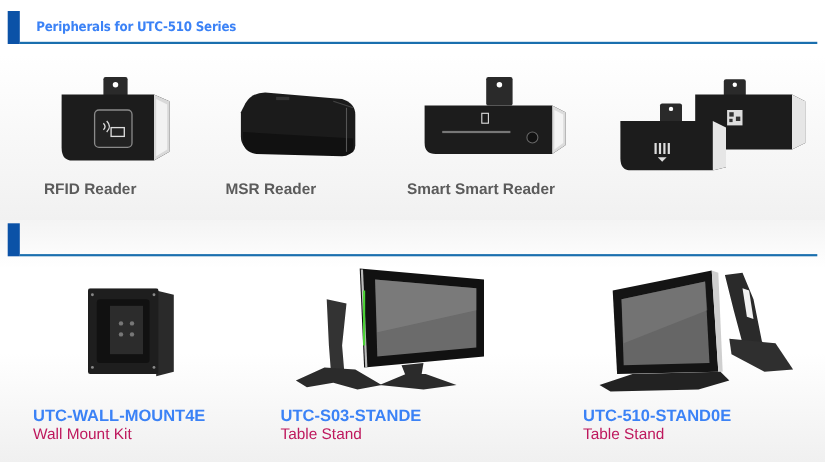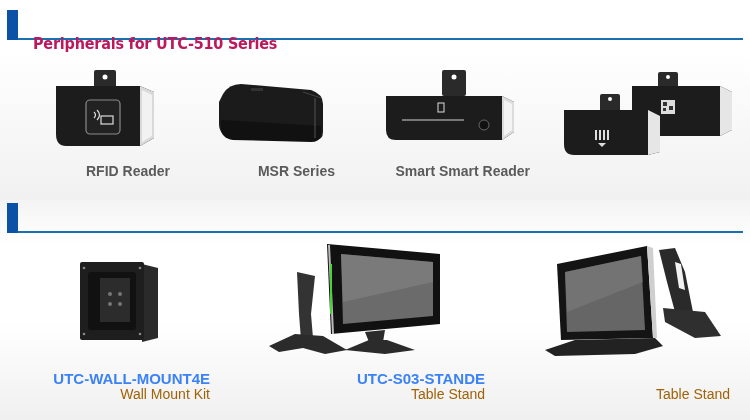--- a/index.html
+++ b/index.html
@@ -12,33 +12,33 @@
   .band {
     position: absolute; left: 0; width: 750px;
   }
   .band.top { top: 0; height: 200px; background: linear-gradient(#ffffff 0%, #ffffff 25%, #f1f1f1 100%); }
   .band.bottom { top: 200px; height: 220px; background: linear-gradient(#f4f4f4 0%, #ffffff 20%, #ffffff 55%, #f0f0f0 100%); }
 
   .section-header { position: absolute; left: 7px; width: 736px; height: 30px; }
   .section-header .block { position: absolute; left: 0; top: 0; width: 11px; height: 30px; background: #0b52a7; }
   .section-header .rule { position: absolute; left: 11px; right: 0; bottom: 0; height: 2px; background: #1a6fae; }
   .section-header .title {
-    position: absolute; left: 26px; top: 24px;
-    font-size: 16px; font-weight: bold; color: #be185d; letter-spacing: -0.2px;
+    position: absolute; left: 26px; top: 7px;
+    font-size: 12px; font-weight: bold; color: #3b82f6; letter-spacing: -0.2px;
     font-family: "DejaVu Sans Condensed", "DejaVu Sans", sans-serif;
   }
 
   .item { position: absolute; text-align: center; }
   .label {
-    position: absolute; left: 0; right: 0; text-align: right;
+    position: absolute; left: 0; right: 0; text-align: left;
     font-size: 14px; font-weight: bold; color: #5b5b5b; white-space: nowrap;
     font-family: "Liberation Sans", sans-serif;
   }
   .label.model { font-size: 15px; color: #3b82f6; }
-  .label.sub { font-weight: normal; font-size: 14px; color: #a16207; }
+  .label.sub { font-weight: normal; font-size: 14px; color: #be185d; }
   svg { position: absolute; }
 </style>
 </head>
 <body>
 
 <div class="band top"></div>
 <div class="band bottom"></div>
 
 <div class="section-header" style="top:10px;">
   <div class="block"></div>
@@ -61,21 +61,21 @@
 </div>
 
 <div class="item" style="left:205px; top:60px; width:130px; height:130px;">
   <svg width="120" height="70" style="left:6px; top:20px;" viewBox="0 0 120 70">
     <path d="M12 14 Q18 4 30 4 L100 10 Q112 14 112 24 V52 Q112 60 104 60 L22 58 Q8 56 8 44 V22 Z" fill="#1b1b1b"></path>
     <path d="M10 40 L110 46 V56 Q108 62 100 62 L22 60 Q10 58 10 48 Z" fill="#111"></path>
     <path d="M92 12 L110 18" stroke="#444" stroke-width="1"></path>
     <line x1="104" y1="18" x2="104" y2="58" stroke="#555" stroke-width="1"></line>
     <rect x="40" y="8" width="12" height="3" fill="#333"></rect>
   </svg>
-  <div class="label" style="top:103px;">MSR Series</div>
+  <div class="label" style="top:103px;">MSR Reader</div>
 </div>
 
 <div class="item" style="left:370px; top:60px; width:160px; height:130px;">
   <svg width="135" height="80" style="left:12px; top:10px;" viewBox="0 0 135 80">
     <rect x="60" y="0" width="24" height="26" rx="2" fill="#2a2a2a"></rect>
     <circle cx="72" cy="7" r="2.5" fill="#fff"></circle>
     <path d="M4 26 H120 L132 32 V62 L120 70 H14 Q4 70 4 60 Z" fill="#1c1c1c"></path>
     <path d="M120 26 L132 32 V62 L120 70 Z" fill="#dcdcdc"></path>
     <path d="M122 30 L130 34 V60 L122 66 Z" fill="#f4f4f4"></path>
     <rect x="20" y="49" width="62" height="2" fill="#777"></rect>
@@ -163,14 +163,15 @@
     <path d="M22 22 L112 4 L118 96 L26 98 Z" fill="#141414"></path>
     <path d="M112 4 L118 6 L122 96 L118 96 Z" fill="#cfcfcf"></path>
     <path d="M30 30 L106 14 L110 88 L32 90 Z" fill="#666"></path>
     <path d="M30 30 L106 14 L108 40 L32 70 Z" fill="#808080" opacity="0.5"></path>
     <path d="M10 108 L40 98 L120 96 L128 104 L100 112 L20 114 Z" fill="#222"></path>
 
     <path d="M124 8 L140 6 L150 30 L156 60 L160 80 L174 88 L176 92 L152 90 L140 70 L132 40 Z" fill="#2a2a2a"></path>
     <path d="M140 20 L146 22 L150 48 L144 46 Z" fill="#f2f2f2"></path>
     <path d="M128 66 L170 70 L186 94 L160 96 L130 80 Z" fill="#2f2f2f"></path>
   </svg>
+  <div class="label model" style="top:130px;">UTC-510-STAND0E</div>
   <div class="label sub" style="top:146px;">Table Stand</div>
 </div>
 
 </body></html>

